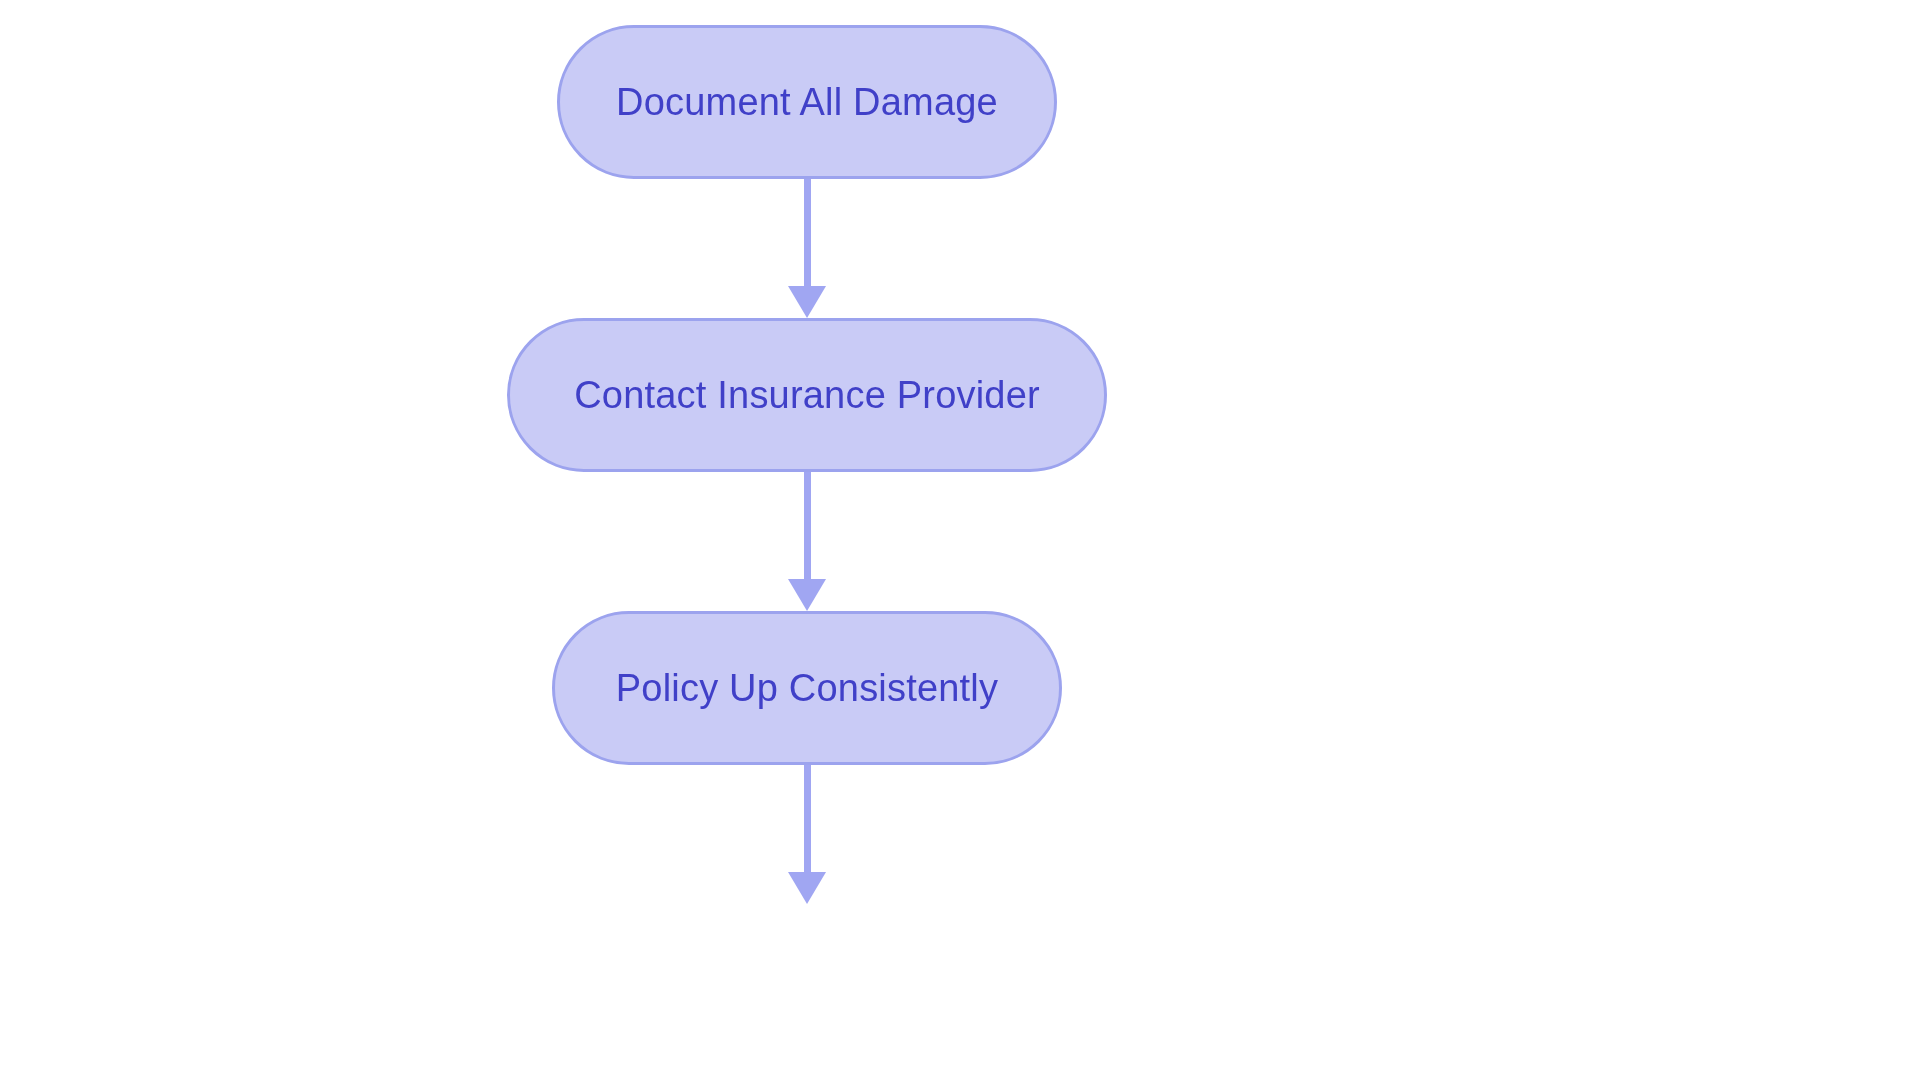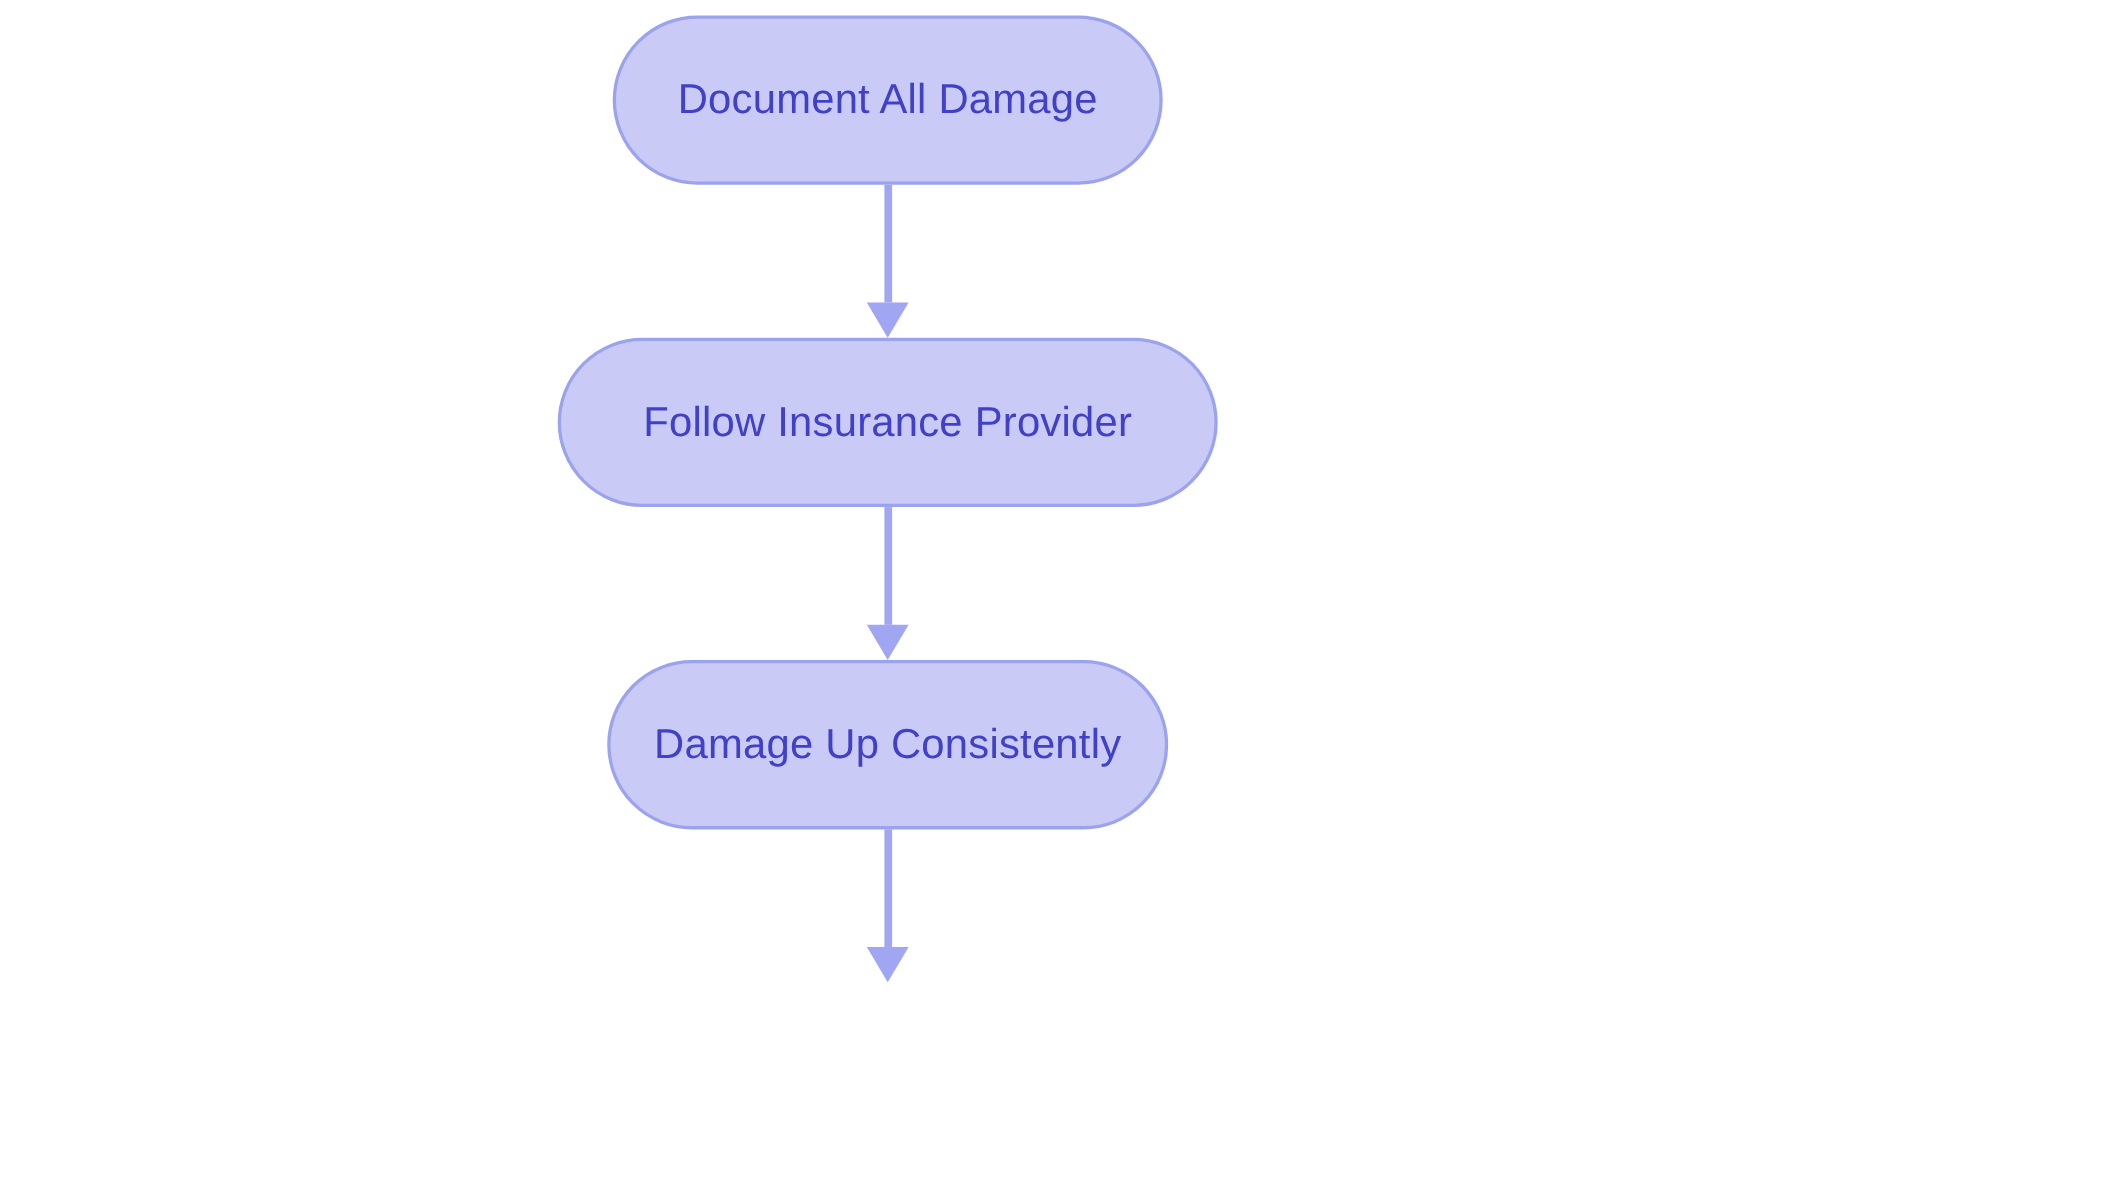--- a/index.html
+++ b/index.html
@@ -16,21 +16,21 @@
     background: var(--bg);
     overflow: hidden;
     font-family: "Liberation Sans", "DejaVu Sans", sans-serif;
   }
   .canvas {
     width: 1614px;
     height: 1083px;
     display: flex;
     flex-direction: column;
     align-items: center;
-    padding-top: 14px;
+    padding-top: 25px;
   }
   .flow-node {
     height: 154px;
     border-radius: 77px;
     background: var(--node-fill);
     border: 3px solid var(--node-border);
     display: flex;
     align-items: center;
     justify-content: center;
     color: var(--node-text);
@@ -72,30 +72,30 @@
   <div class="flow-node w-n1">
     <span>Document All Damage</span>
   </div>
 
   <div class="connector">
     <div class="stem"></div>
     <div class="head"></div>
   </div>
 
   <div class="flow-node w-n2">
-    <span>Follow Insurance Provider</span>
+    <span>Contact Insurance Provider</span>
   </div>
 
   <div class="connector">
     <div class="stem"></div>
     <div class="head"></div>
   </div>
 
   <div class="flow-node w-n3">
-    <span>Damage Up Consistently</span>
+    <span>Policy Up Consistently</span>
   </div>
 
   <div class="connector">
     <div class="stem"></div>
     <div class="head"></div>
   </div>
 
 
 </div>
 

